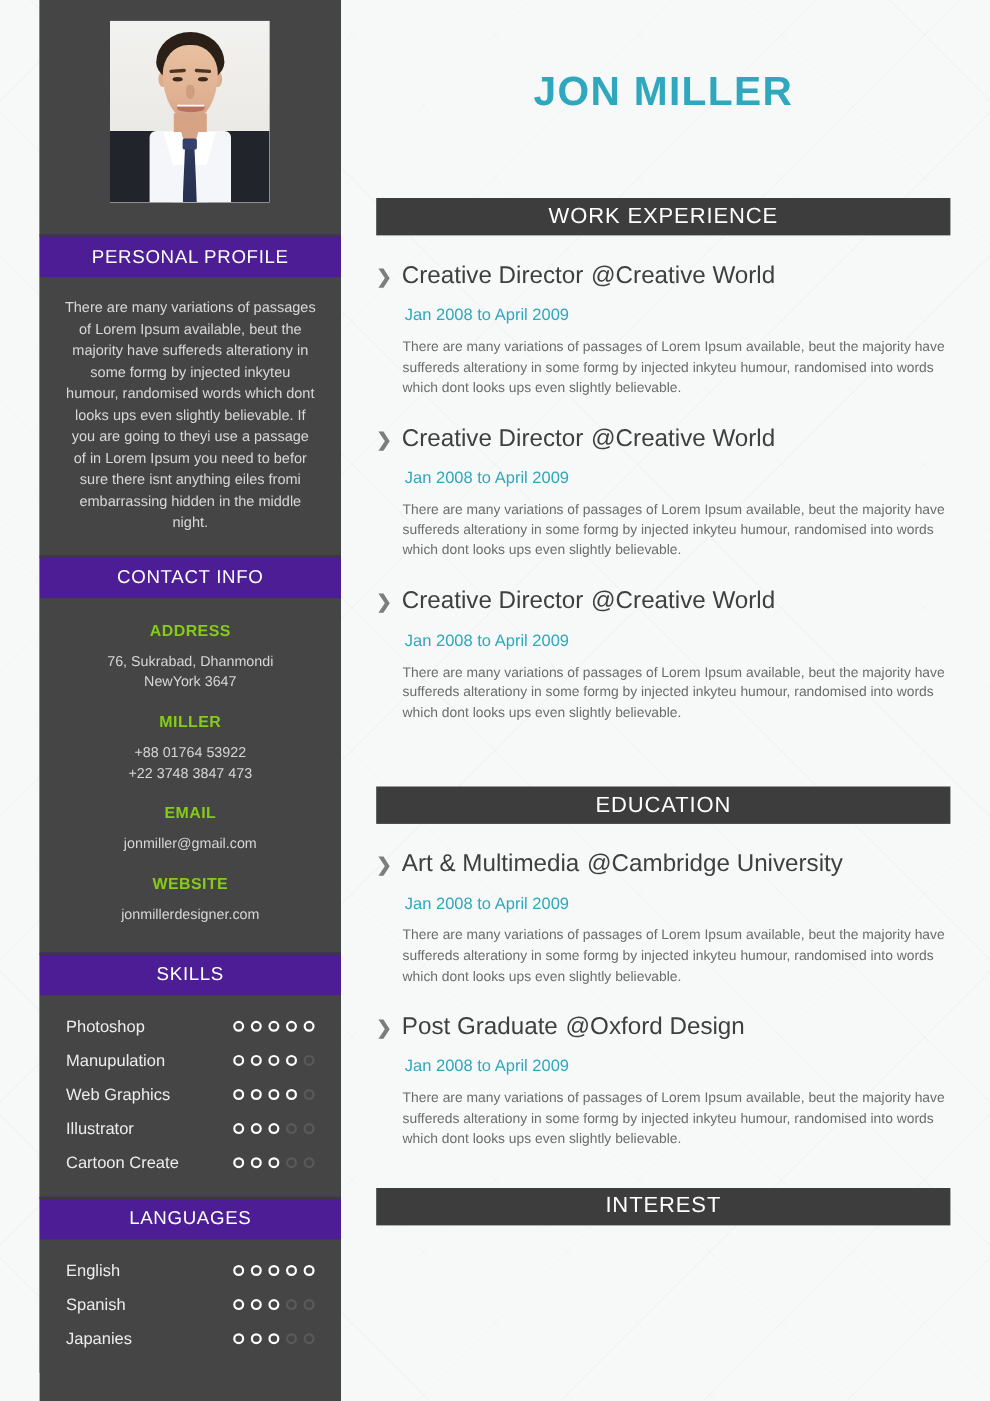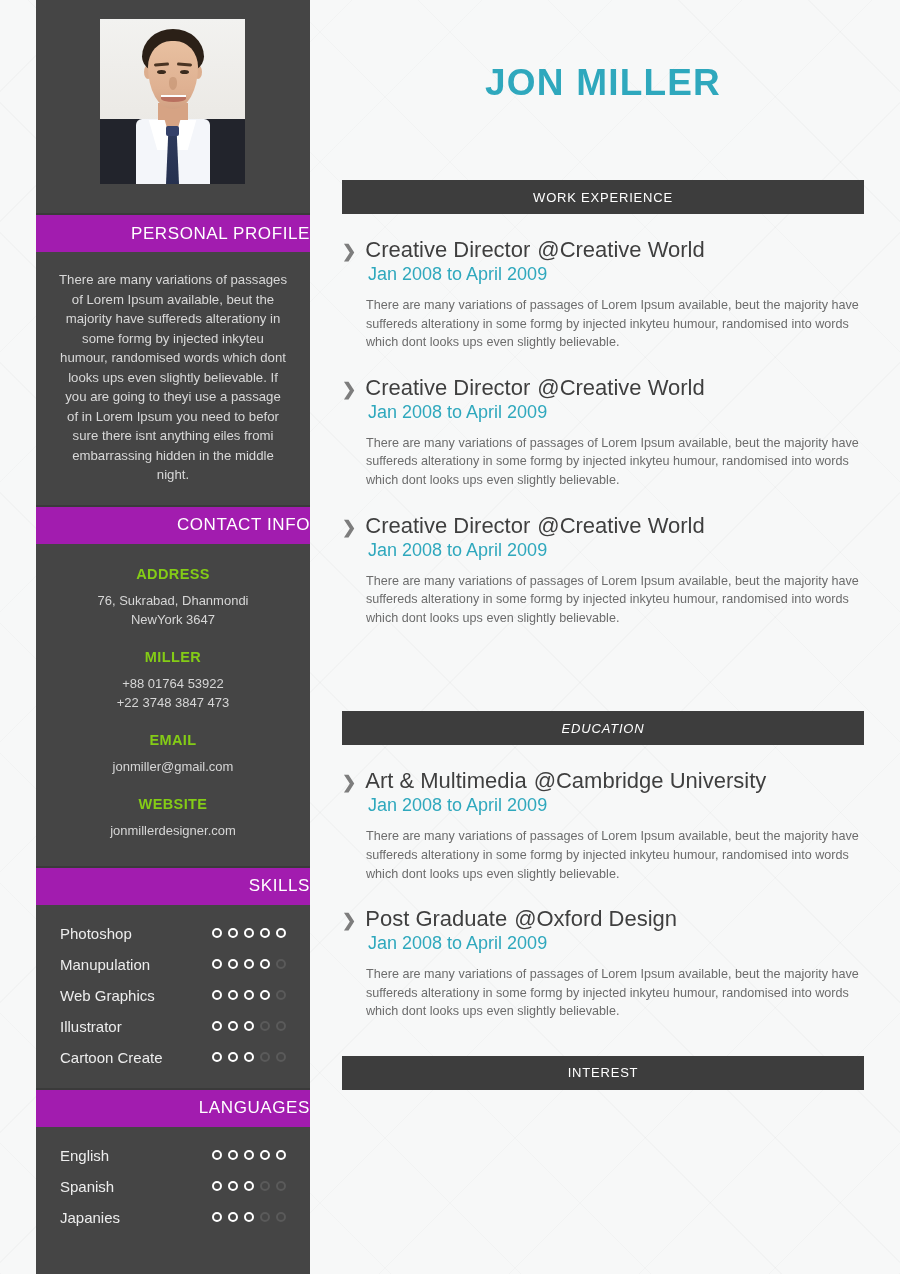--- a/index.html
+++ b/index.html
@@ -151,25 +151,25 @@
   }
   .p-tie-knot {
     position: absolute;
     left: 66px; top: 107px;
     width: 13px; height: 10px;
     background: #35416a;
     border-radius: 2px;
   }
 
   .bar {
-    background: #a21caf;
+    background: #4c1d95;
     height: 39px;
     display: flex;
     align-items: center;
-    justify-content: flex-end;
+    justify-content: center;
     border-top: 2px solid #3a3a3a;
   }
   .bar-label {
     color: #ffffff;
     font-size: 17px;
     letter-spacing: 0.6px;
     font-weight: 400;
   }
 
   .panel {
@@ -247,25 +247,25 @@
   }
 
   .section-bar {
     height: 34px;
     background: #3d3d3d;
     display: flex;
     align-items: center;
     justify-content: center;
     margin-top: 66px;
   }
-  .section-bar.edu { margin-top: 84px; font-style: italic; }
+  .section-bar.edu { margin-top: 58px; }
   .section-bar.interest { margin-top: 35px; }
   .section-bar-label {
     color: #ffffff;
-    font-size: 13px;
+    font-size: 20px;
     letter-spacing: 0.8px;
   }
 
   .entries { padding-top: 26px; }
   .entry { margin-bottom: 26px; }
   .entry:last-child { margin-bottom: 0; }
   .entry-head {
     display: flex;
     align-items: baseline;
     gap: 9px;
@@ -277,22 +277,22 @@
     line-height: 19px;
   }
   .entry-title {
     color: #3f3f3f;
     font-size: 22px;
     line-height: 20px;
   }
   .entry-title .at { margin-left: 7px; }
   .entry-date {
     color: #2fa8bd;
-    font-size: 18px;
-    margin: 3px 0 0 26px;
+    font-size: 15px;
+    margin: 17px 0 0 26px;
   }
   .entry-desc {
     color: #6c6c6c;
     font-size: 12.6px;
     line-height: 18.6px;
     margin: 11px 0 0 24px;
   }
 
   .interest-grid {
     display: grid;

